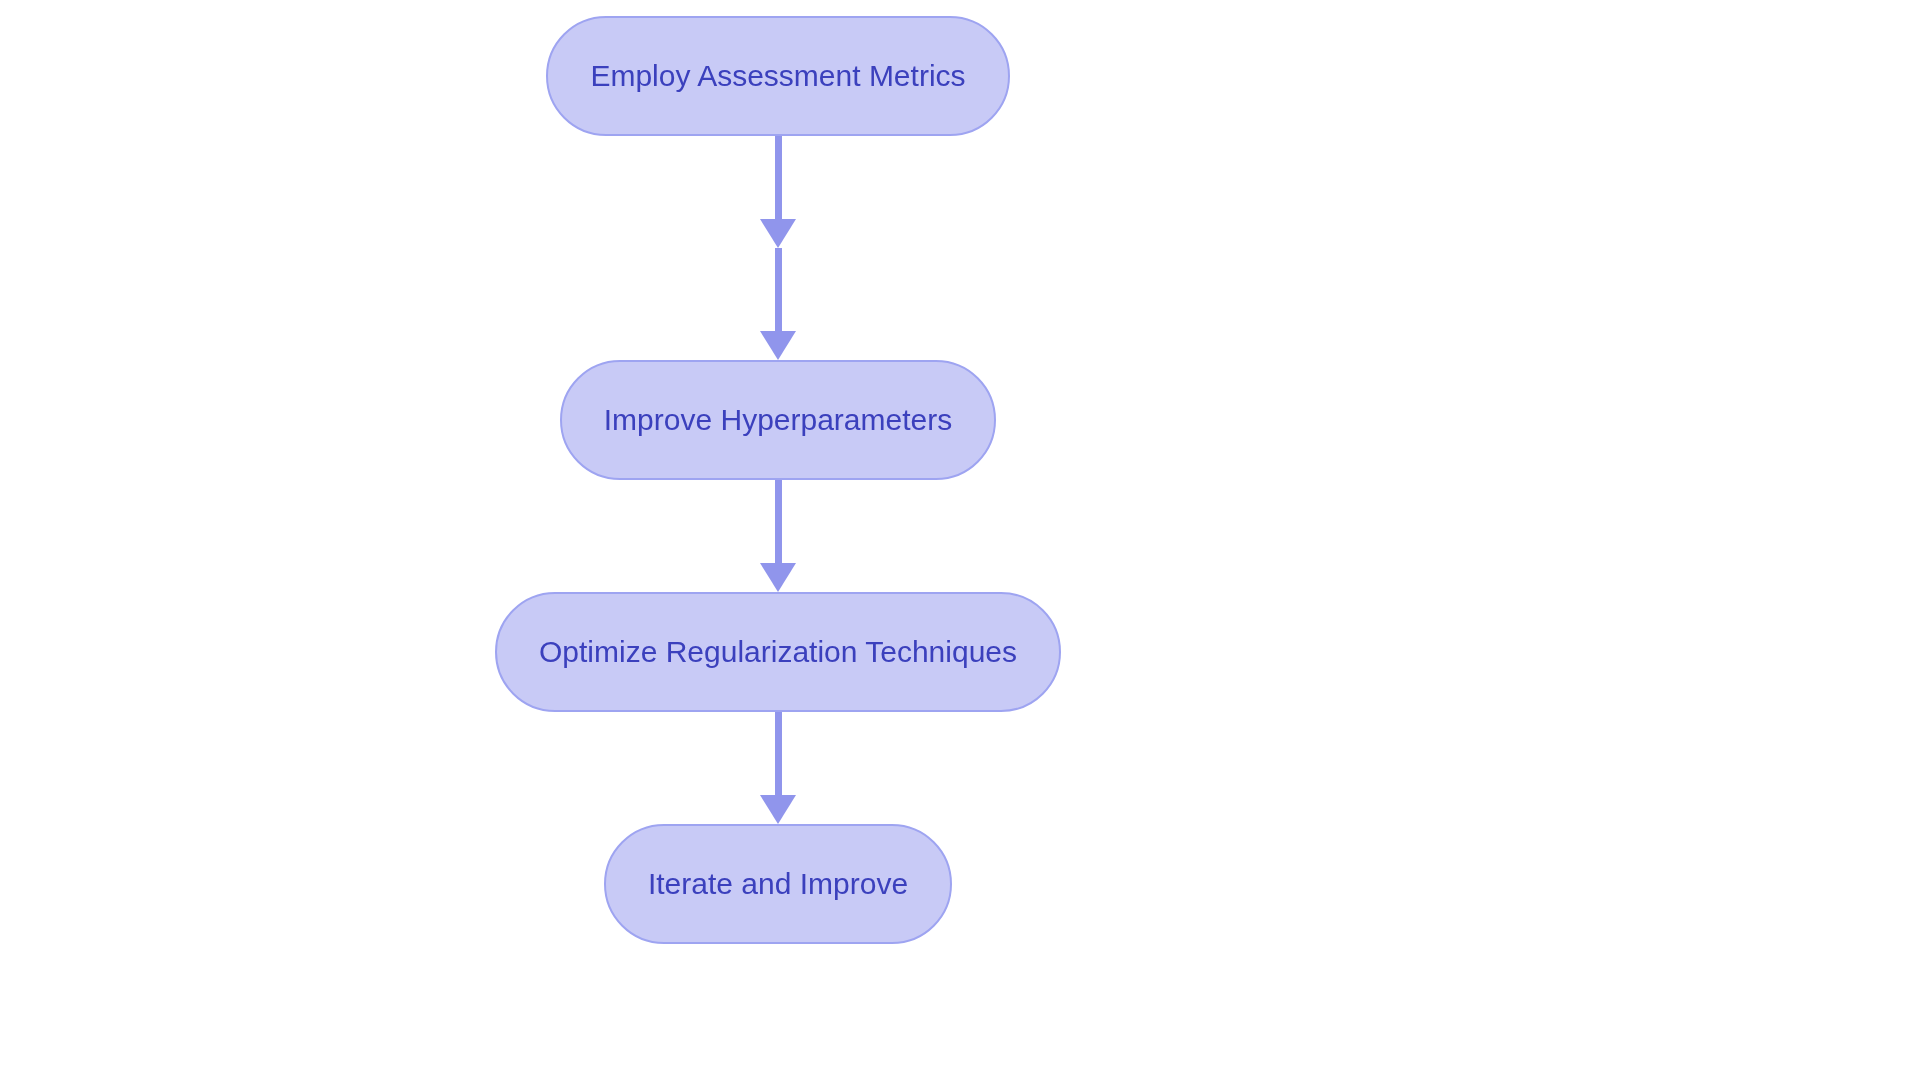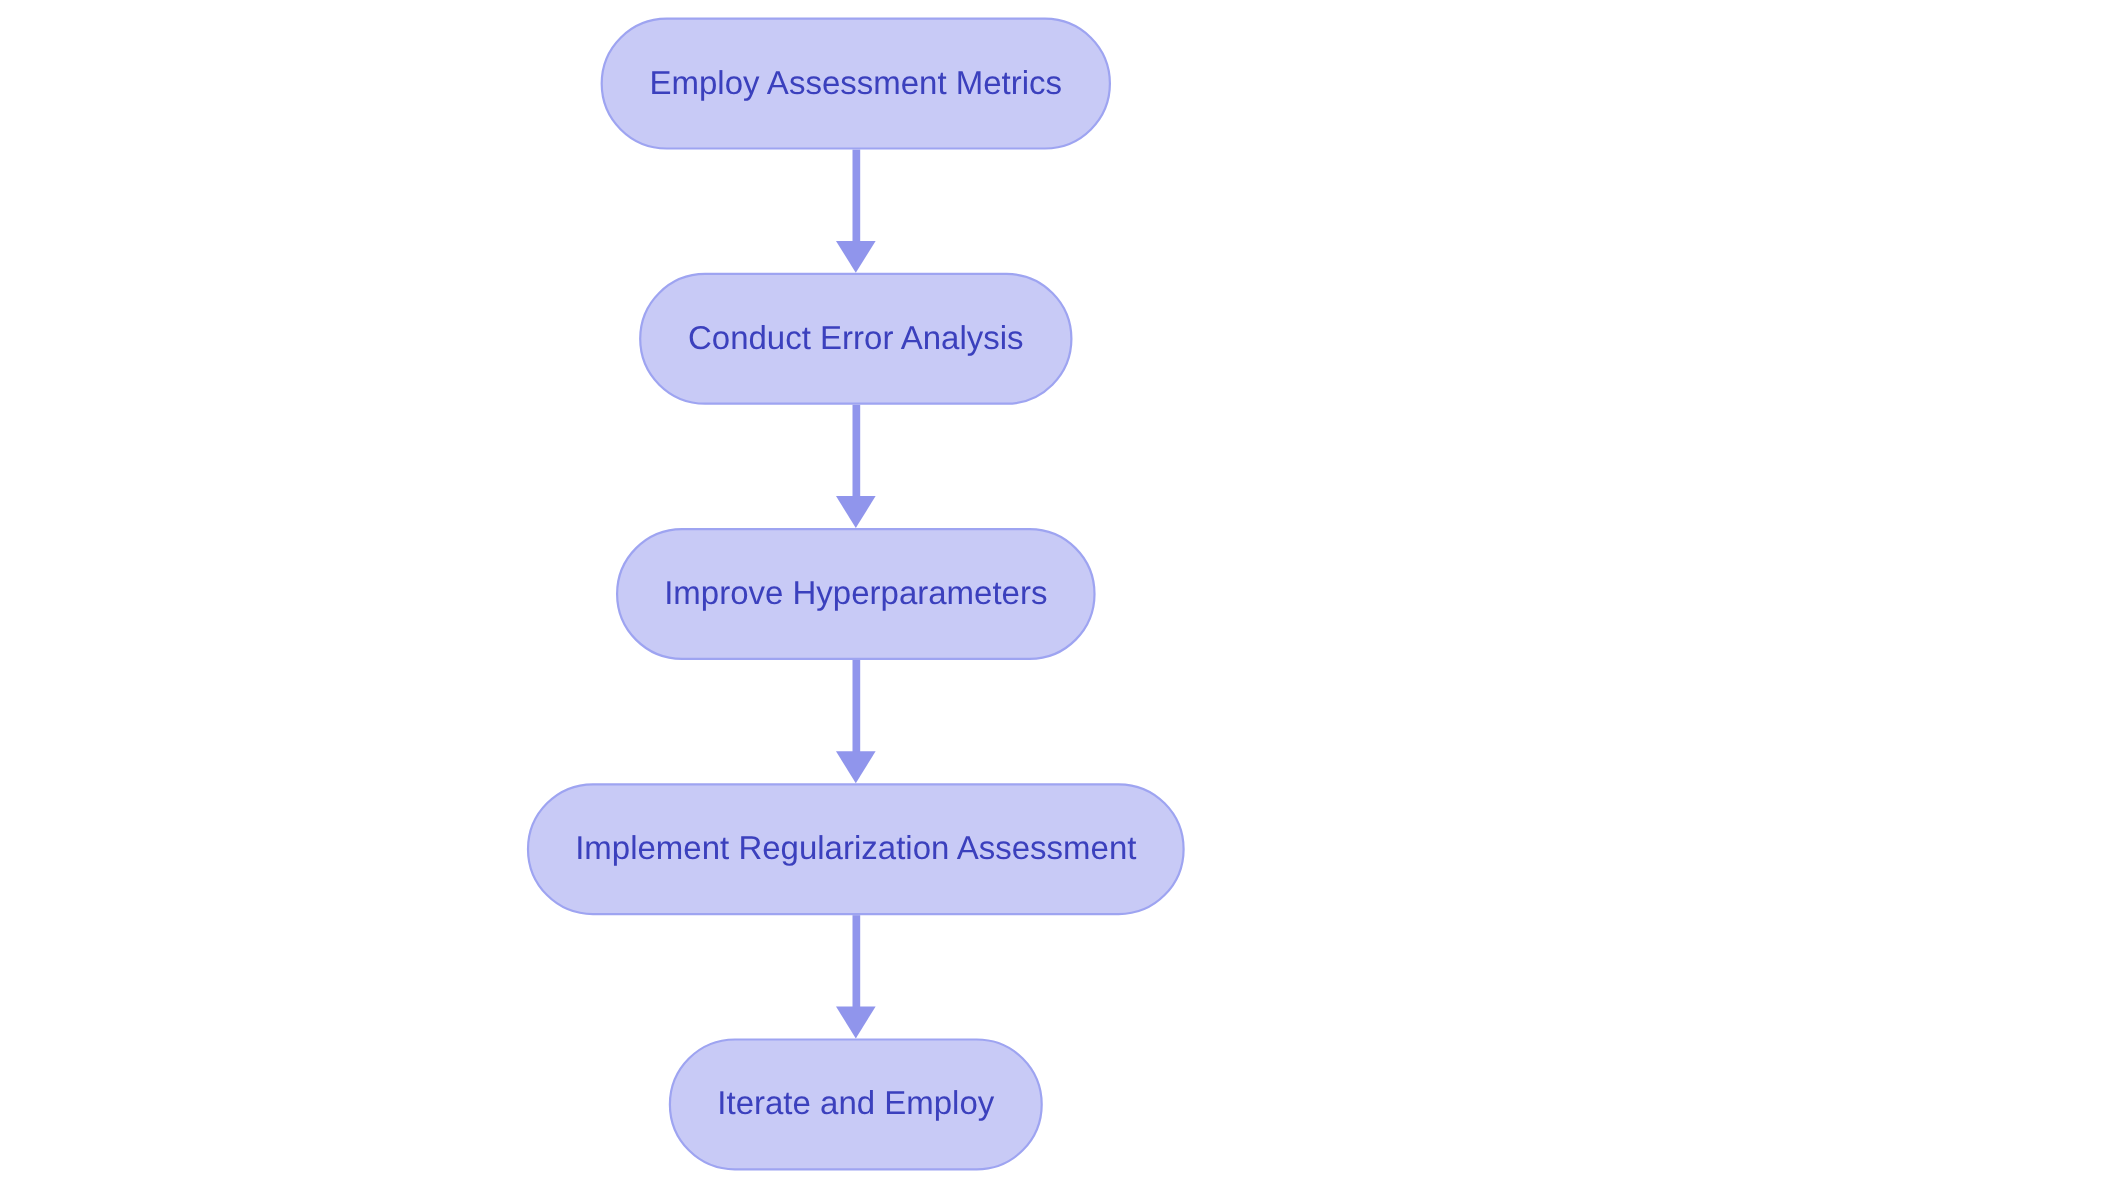--- a/index.html
+++ b/index.html
@@ -67,36 +67,35 @@
 
 <div class="canvas">
 
   <div class="node">Employ Assessment Metrics</div>
 
   <div class="arrow">
     <div class="shaft"></div>
     <div class="head"></div>
   </div>
 
-  <div class="node">Conduct Error Analysis</div>
 
   <div class="arrow">
     <div class="shaft"></div>
     <div class="head"></div>
   </div>
 
   <div class="node">Improve Hyperparameters</div>
 
   <div class="arrow">
     <div class="shaft"></div>
     <div class="head"></div>
   </div>
 
-  <div class="node">Implement Regularization Assessment</div>
+  <div class="node">Optimize Regularization Techniques</div>
 
   <div class="arrow">
     <div class="shaft"></div>
     <div class="head"></div>
   </div>
 
-  <div class="node">Iterate and Employ</div>
+  <div class="node">Iterate and Improve</div>
 
 </div>
 
 </body></html>

